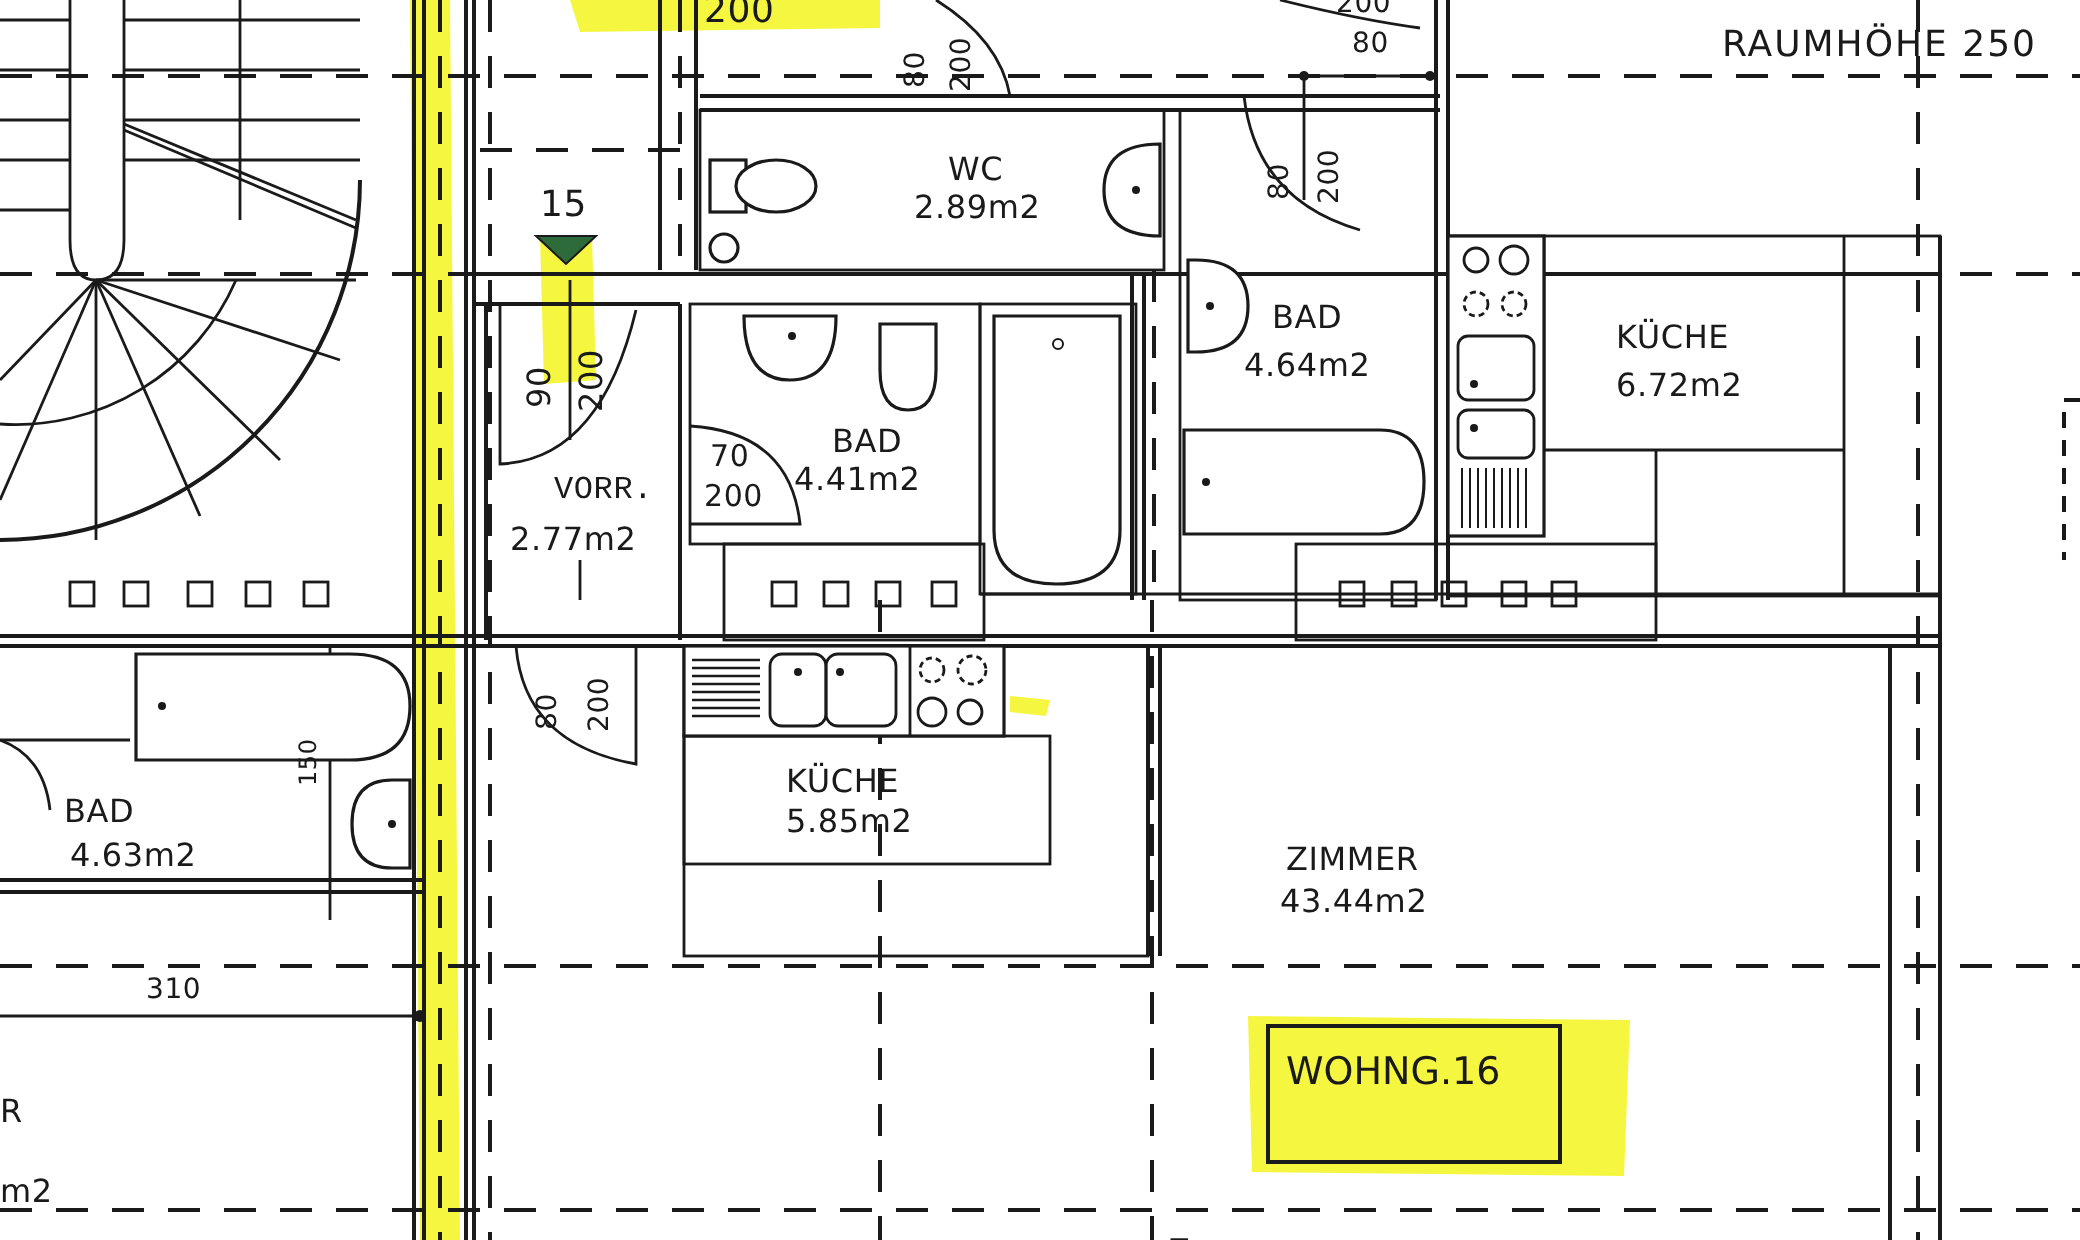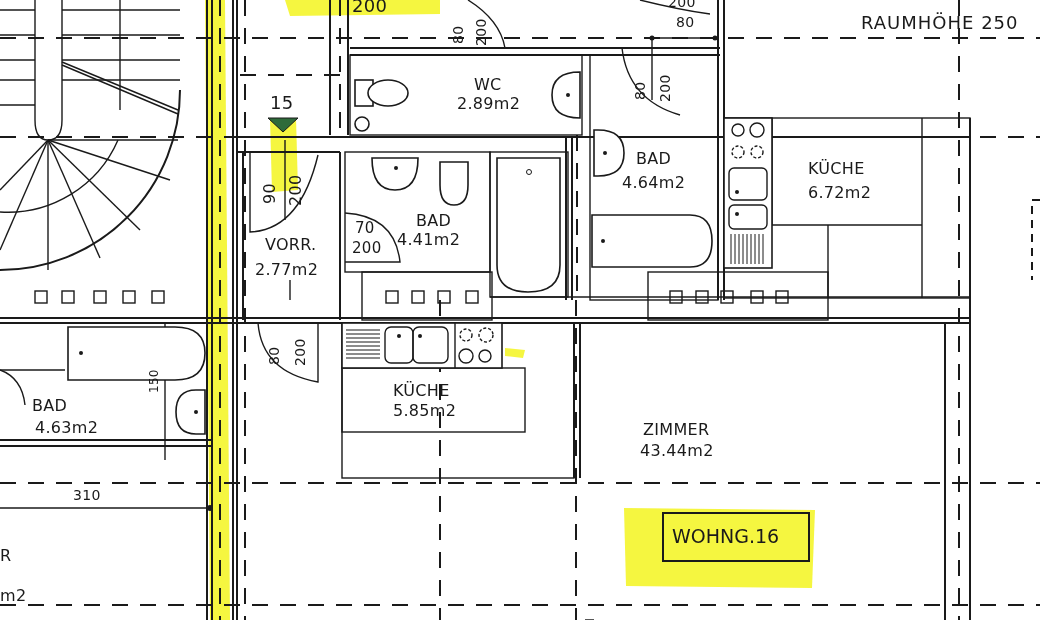--- a/index.html
+++ b/index.html
@@ -6,21 +6,21 @@
   body { width: 1040px; height: 620px; overflow: hidden; position: relative; font-family: "DejaVu Sans", sans-serif; }
   #plan { position: absolute; left: 0; top: 0; width: 1040px; height: 620px; }
   .w { stroke: #1a1a1a; stroke-width: 2; fill: none; }
   .t { stroke: #1a1a1a; stroke-width: 1.4; fill: none; }
   .d { stroke: #1a1a1a; stroke-width: 2; fill: none; stroke-dasharray: 16 12; }
   .f { stroke: #1a1a1a; stroke-width: 1.6; fill: #ffffff; }
   .hl { fill: #f3f51e; opacity: 0.85; }
   .lbl { position: absolute; color: #1a1a1a; font-family: "DejaVu Sans", sans-serif; font-size: 16px; line-height: 20px; white-space: nowrap; letter-spacing: 0.3px; }
   .lbl.small { font-size: 14px; line-height: 17px; }
   .lbl.rot { transform-origin: left top; transform: rotate(-90deg); }
-  .unit-box { position: absolute; left: 662px; top: 512px; width: 148px; height: 50px; border: 2px solid #1a1a1a; box-sizing: border-box; background: transparent; }
+  .unit-box { position: absolute; left: 633px; top: 512px; width: 148px; height: 70px; border: 2px solid #1a1a1a; box-sizing: border-box; background: transparent; }
   .unit-box span { display: block; font-size: 19px; line-height: 24px; padding-left: 8px; color: #1a1a1a; }
   .unit-box span:first-child { margin-top: 10px; }
 </style>
 </head>
 <body>
 
 <svg id="plan" viewBox="0 0 1040 620" xmlns="http://www.w3.org/2000/svg">
 
   <g>
     <path class="hl" d="M205 0 L225 0 L230 620 L210 620 Z"></path>
@@ -237,21 +237,21 @@
 
 <div class="lbl" style="left:474px;top:75px;">WC</div>
 <div class="lbl" style="left:457px;top:94px;">2.89m2</div>
 
 <div class="lbl" style="left:636px;top:149px;">BAD</div>
 <div class="lbl" style="left:622px;top:173px;">4.64m2</div>
 
 <div class="lbl" style="left:808px;top:159px;">KÜCHE</div>
 <div class="lbl" style="left:808px;top:183px;">6.72m2</div>
 
-<div class="lbl" style="left:265px;top:235px;">VORR.</div>
+<div class="lbl" style="left:277px;top:235px;font-family:Liberation Mono, monospace;">VORR.</div>
 <div class="lbl" style="left:255px;top:260px;">2.77m2</div>
 
 <div class="lbl" style="left:416px;top:211px;">BAD</div>
 <div class="lbl" style="left:397px;top:230px;">4.41m2</div>
 
 <div class="lbl" style="left:32px;top:396px;">BAD</div>
 <div class="lbl" style="left:35px;top:418px;">4.63m2</div>
 
 <div class="lbl" style="left:393px;top:381px;">KÜCHE</div>
 <div class="lbl" style="left:393px;top:401px;">5.85m2</div>

